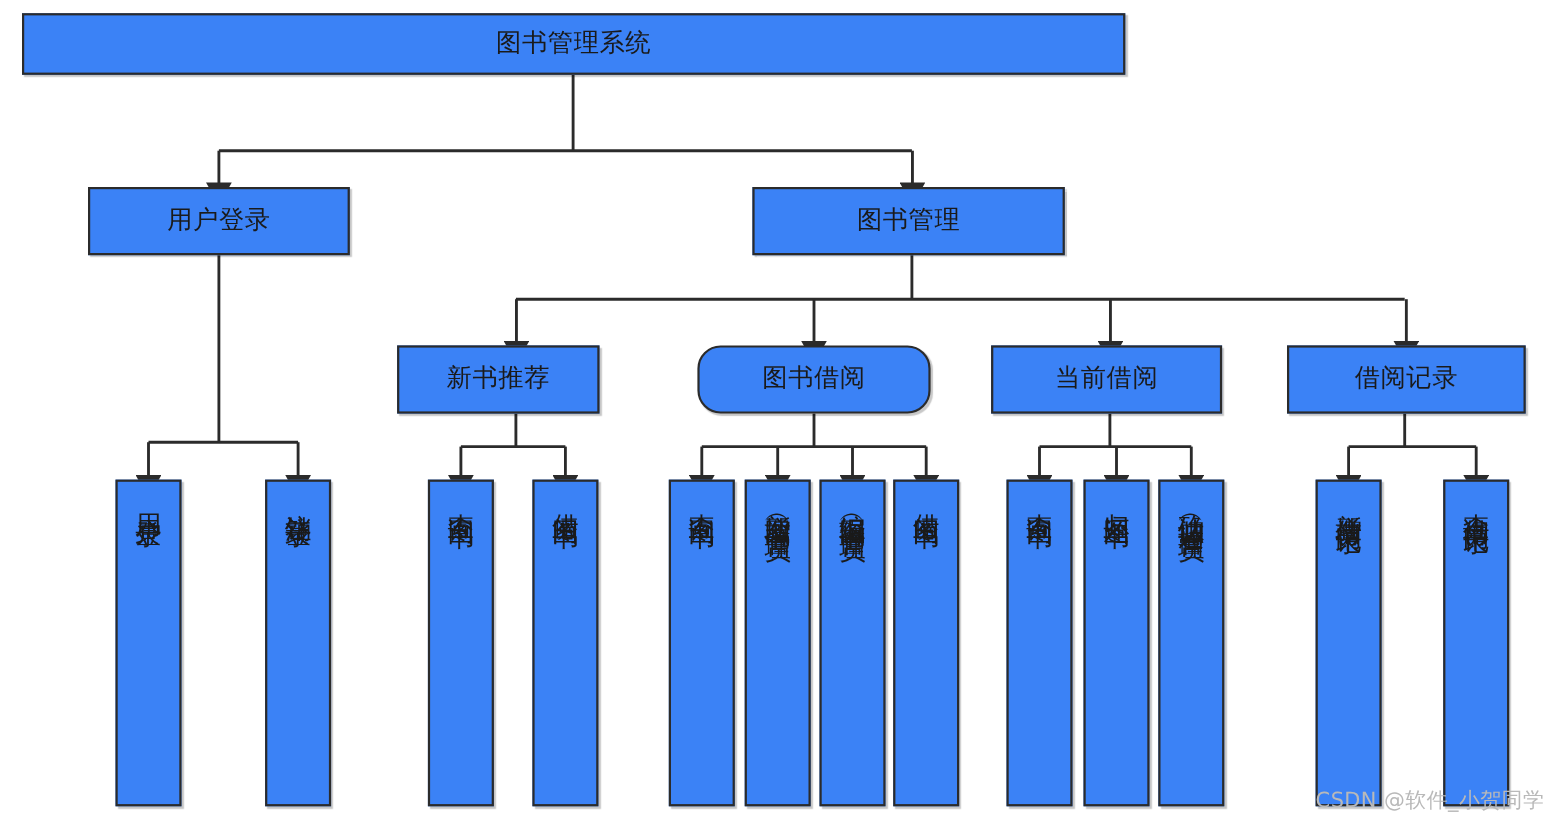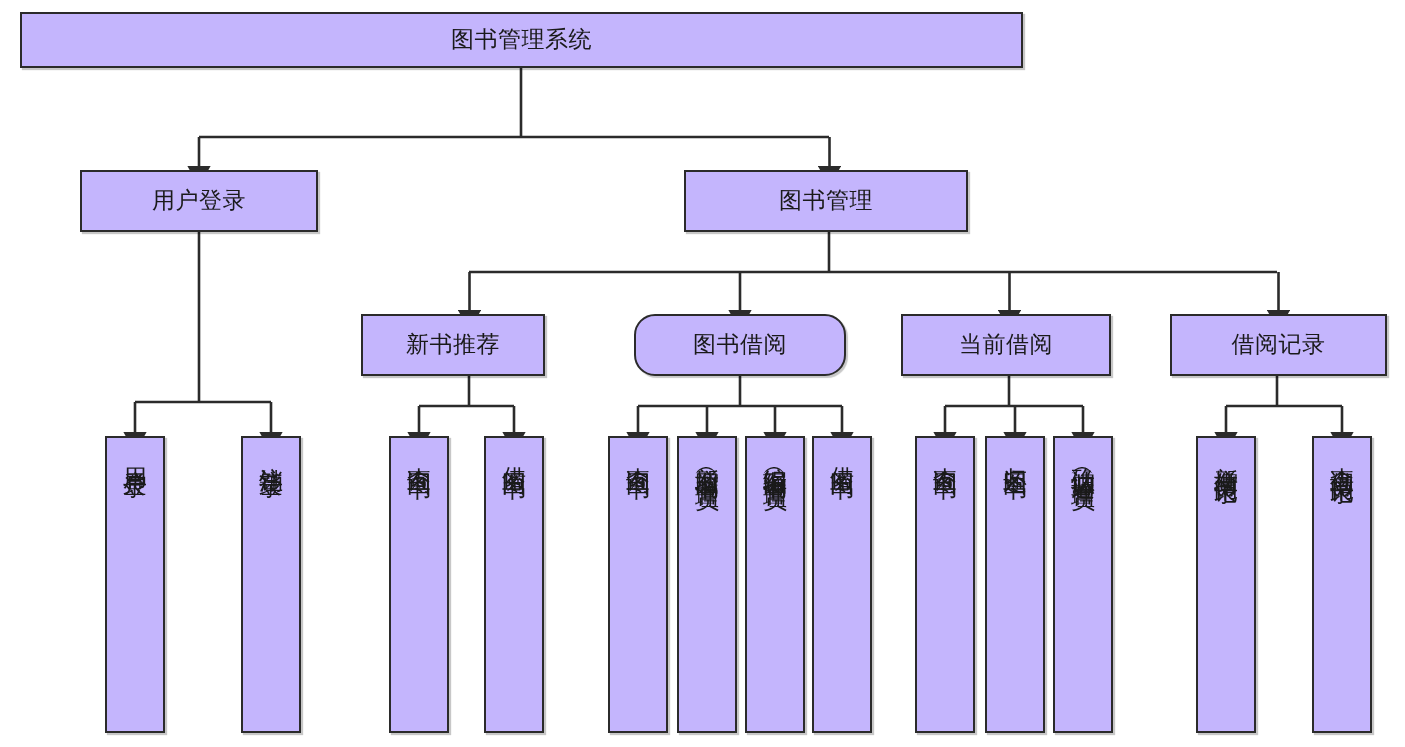--- a/index.html
+++ b/index.html
@@ -20,21 +20,21 @@
   #edges {
     position: absolute;
     left: 0;
     top: 0;
     width: 1405px;
     height: 747px;
   }
   .node {
     position: absolute;
     box-sizing: border-box;
-    background: #c4b5fd;
+    background: #3b82f6;
     border: 2.5px solid #2b2b2b;
     box-shadow: 2px 2px 1px rgba(0,0,0,0.22);
     display: flex;
     align-items: center;
     justify-content: center;
     color: #1a1a1a;
     z-index: 3;
   }
   .node-label {
     display: block;
@@ -173,14 +173,15 @@
         <span class="node-label">确认归还（管理员）</span>
       </div>
       <div class="node vertical" style="left: 1196px; top: 436px; width: 60px; height: 297px;">
         <span class="node-label">新增借阅记录</span>
       </div>
       <div class="node vertical" style="left: 1312px; top: 436px; width: 60px; height: 297px;">
         <span class="node-label">查询借阅记录</span>
       </div>
     </div>
 
+  <div id="watermark" style="left: 1196px; top: 715px;">CSDN @软件_小贺同学</div>
 
 </div>
 
 </body></html>

